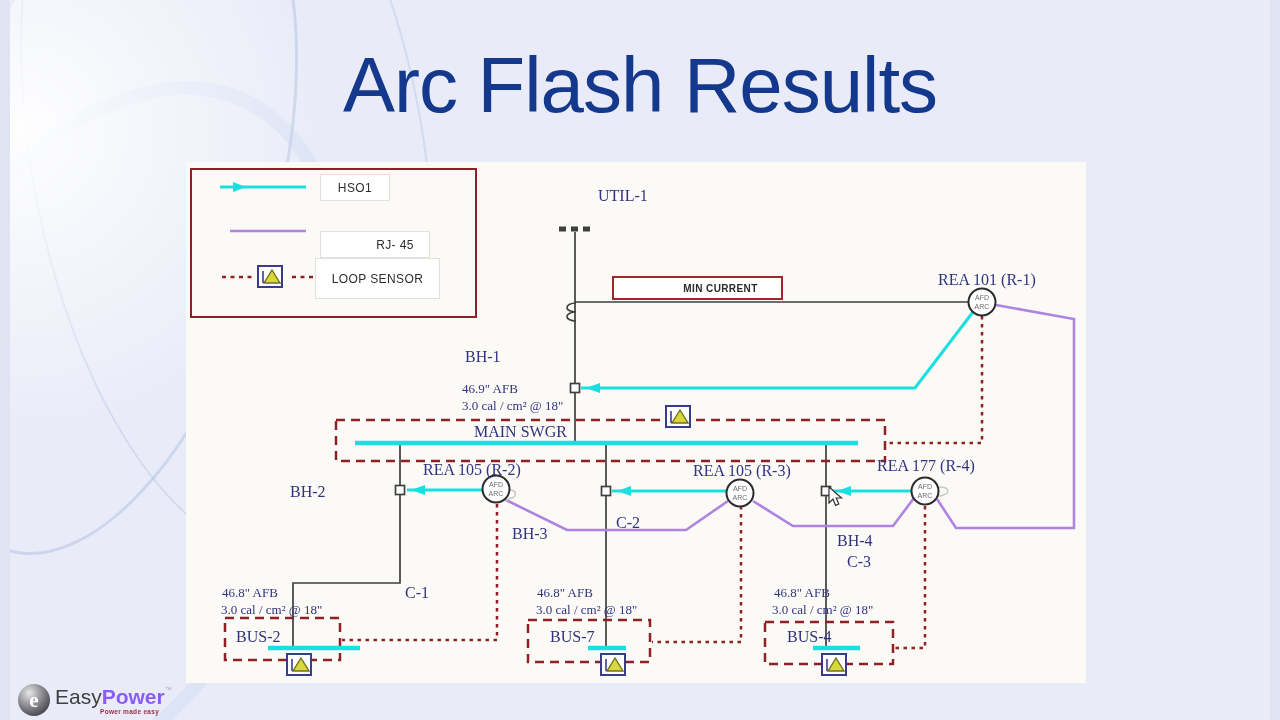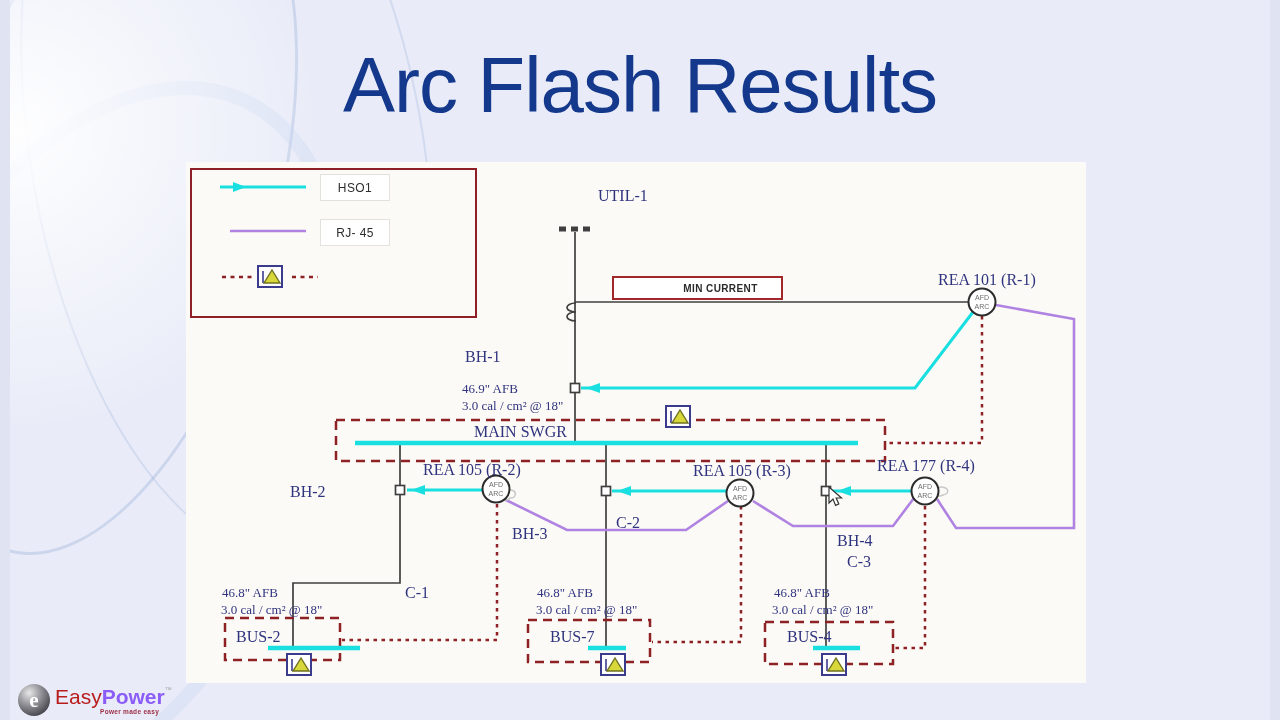--- a/index.html
+++ b/index.html
@@ -21,50 +21,51 @@
        font-size:13px;white-space:nowrap;line-height:1.1;}
   .lbl.big{font-size:16px;}
   .mincur{position:absolute;z-index:4;left:602px;top:276px;width:121px;height:20px;
           background:#fff;border:2.5px solid #a2272b;display:flex;align-items:center;justify-content:center;
           font-size:10px;font-weight:bold;color:#2b2b2b;letter-spacing:.4px;padding-left:46px;}
   
   .legendbox{position:absolute;z-index:2;left:180px;top:168px;width:283px;height:146px;border:2.5px solid #8f1f26;}
   .legtag{position:absolute;z-index:4;background:#fff;border:1px solid #e3e1dc;
           display:flex;align-items:center;justify-content:center;font-size:12px;color:#2d2d2d;letter-spacing:.4px;}
   .tag1{left:310px;top:174px;width:68px;height:25px;}
-  .tag2{left:310px;top:219px;width:68px;height:25px;}
+  .tag2{left:310px;top:231px;width:68px;height:25px;padding-left:40px;}
   .tag3{left:305px;top:258px;width:123px;height:39px;}
   
   .logo{position:absolute;left:8px;top:684px;z-index:5;display:flex;align-items:flex-start;}
   .logo-ball{width:32px;height:32px;border-radius:50%;
              background:radial-gradient(circle at 35% 28%, #e8e8e8 0%, #9a9aa0 35%, #4c4c52 75%, #333 100%);
              display:flex;align-items:center;justify-content:center;
              color:#fff;font-size:21px;font-weight:bold;font-family:"Liberation Serif",serif;}
   .logo-text{margin-left:5px;margin-top:2px;font-size:21px;line-height:1;}
-  .logo-easy{color:#b91c1c;}
+  .logo-easy{color:#404040;}
   .logo-power{color:#8b5cf6;font-weight:bold;}
   .logo-tm{font-size:7px;color:#aaa;vertical-align:top;}
   .logo-tag{font-size:6.5px;color:#9c2f45;font-weight:bold;margin-left:50px;margin-top:1px;letter-spacing:.3px;}
 </style>
 </head>
 <body>
 
 <div class="slide">
   <div class="swirl sw1"></div>
   <div class="swirl sw2"></div>
   <div class="swirl sw3"></div>
   <div class="glow"></div>
 
   <div class="title">Arc Flash Results</div>
 
   <div class="canvas"></div>
 
   <div class="legendbox"></div>
   <div class="legtag tag1">HSO1</div>
   <div class="legtag tag2">RJ- 45</div>
+  <div class="legtag tag3">LOOP SENSOR</div>
 
   <svg class="dsvg" viewBox="0 0 1280 720">
     <defs>
       <g id="sensorIcon">
         <rect x="-12" y="-11" width="24" height="21" fill="#fff" stroke="#3b3b8e" stroke-width="2"></rect>
         <line x1="-7" y1="-6" x2="-7" y2="6" stroke="#3b3b8e" stroke-width="1.6"></line>
         <path d="M2 -7 L10 6 L-6 6 Z" fill="#d8d83a" stroke="#6e7020" stroke-width="1.4"></path>
       </g>
     </defs>
 

